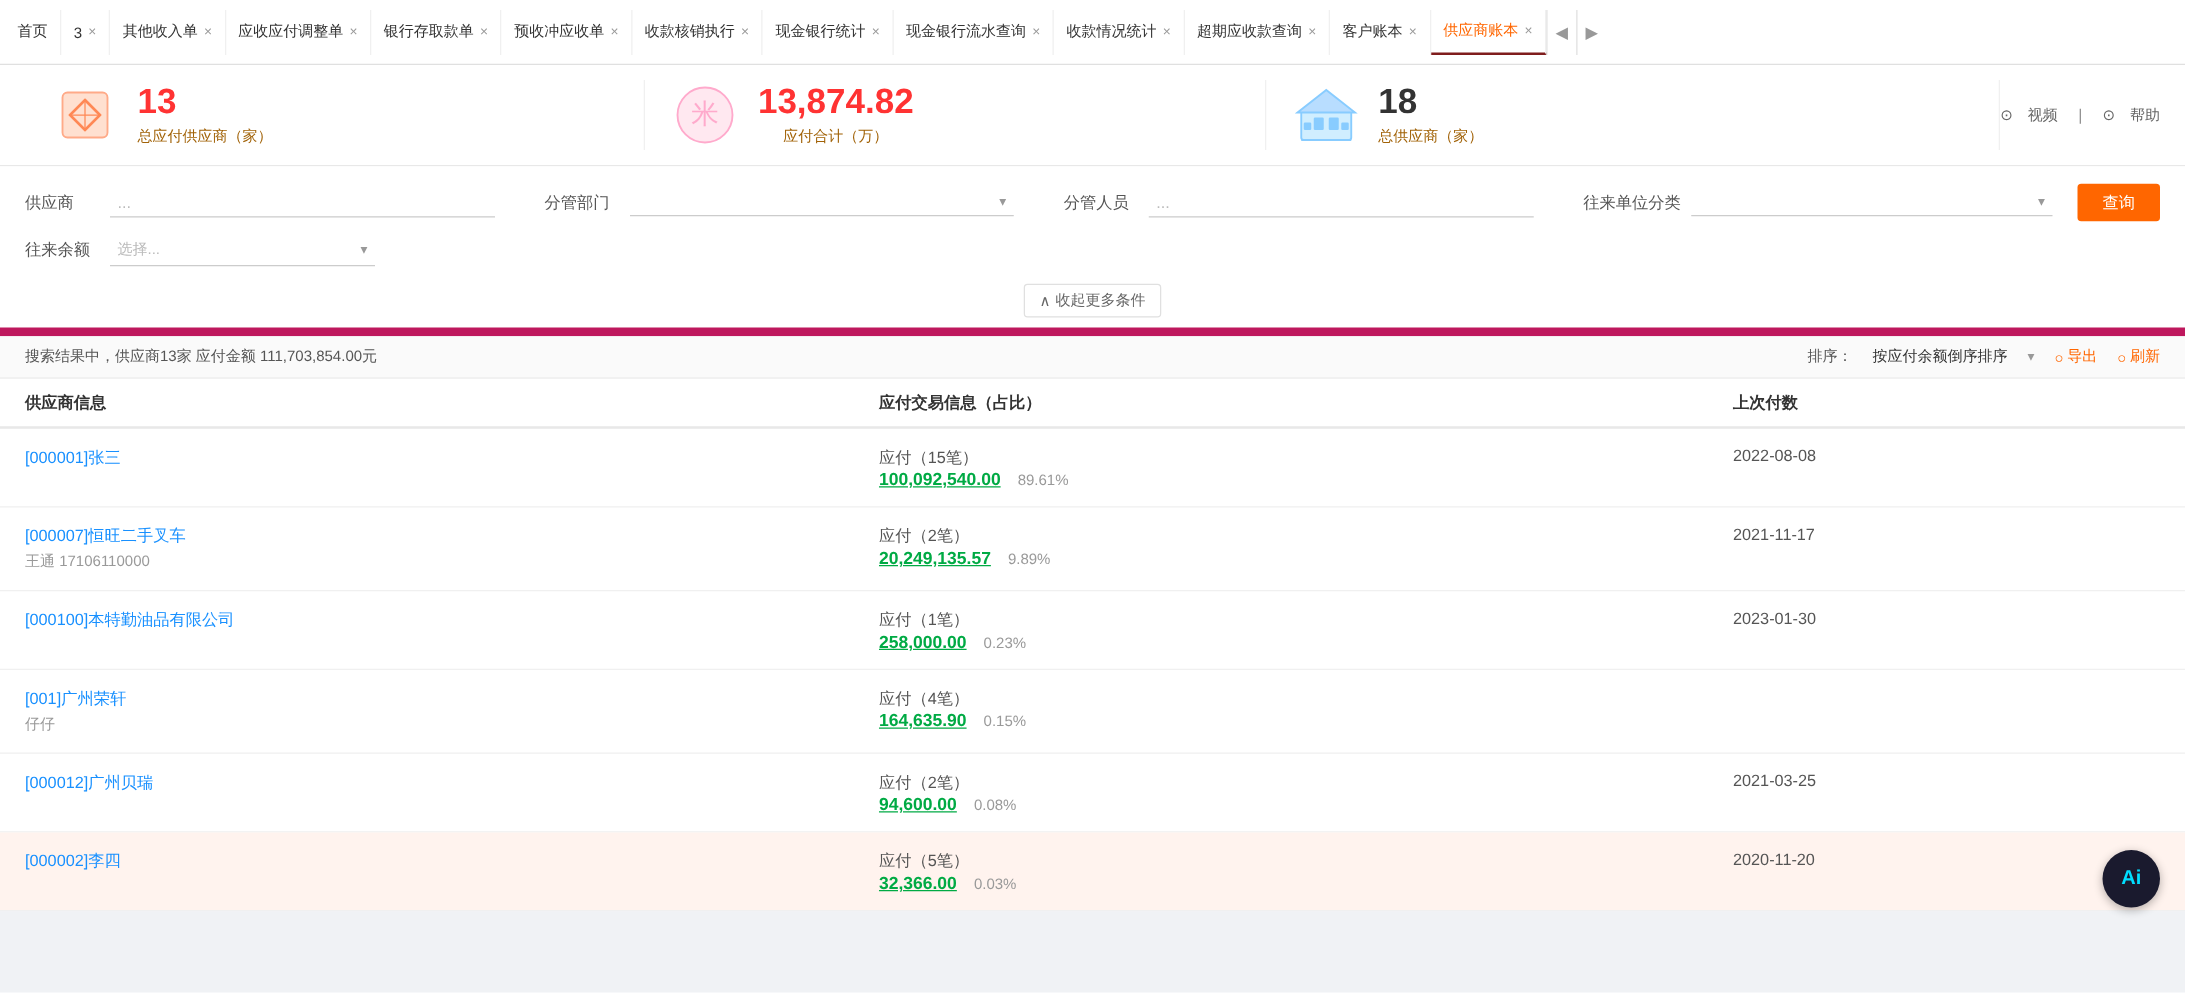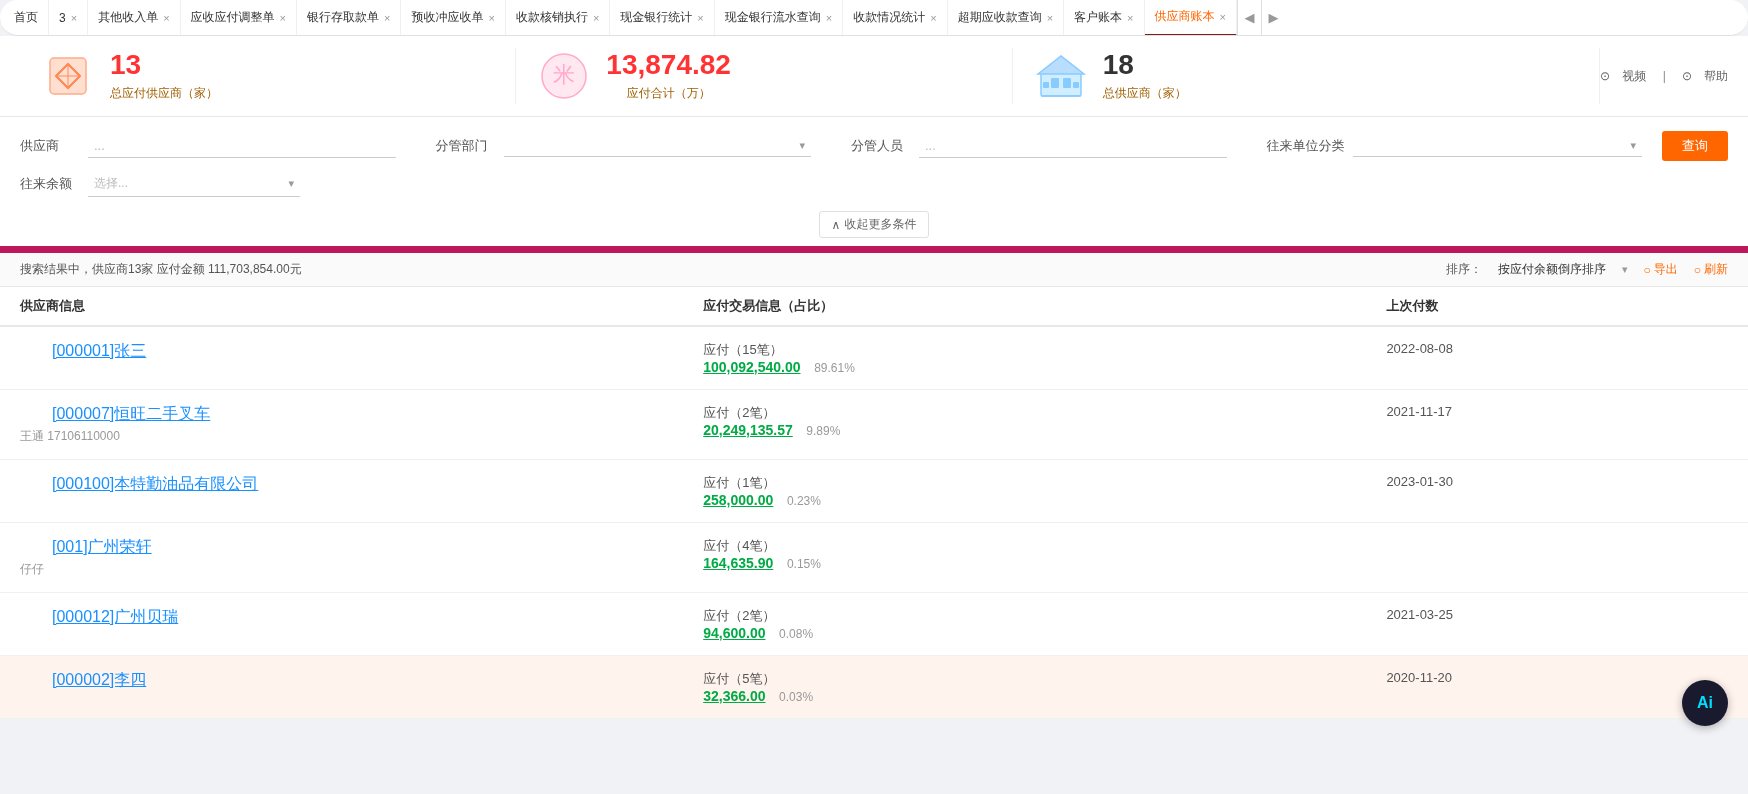--- a/index.html
+++ b/index.html
@@ -1,21 +1,21 @@
 <!DOCTYPE html>
 <html><head>
   <meta charset="utf-8">
   <style>
     * { box-sizing: border-box; margin: 0; padding: 0; }
     body { font-family: 'Microsoft YaHei', Arial, sans-serif; font-size: 13px; background: #f0f2f5; color: #333; }
 
     
     .top-nav {
       display: flex; align-items: center; background: #fff; border-bottom: 1px solid #e0e0e0;
-      height: 36px; padding: 0 4px; overflow: hidden; border-radius: 18px;
+      height: 52px; padding: 0 4px; overflow: hidden;
     }
     .nav-tab {
       display: flex; align-items: center; padding: 0 10px; height: 36px;
       font-size: 12px; color: #333; cursor: pointer; white-space: nowrap;
       border-right: 1px solid #f0f0f0; position: relative;
     }
     .nav-tab.active { color: #ff6600; border-bottom: 2px solid #7f1d1d; }
     .nav-tab .close-x { margin-left: 5px; color: #999; font-size: 11px; }
     .nav-arrow { width: 24px; height: 36px; display:flex; align-items:center; justify-content:center; cursor:pointer; color:#999; border-left:1px solid #e0e0e0; }
 
@@ -85,21 +85,21 @@
       display: grid; grid-template-columns: 2fr 2fr 1fr;
       padding: 10px 20px; border-bottom: 2px solid #e8e8e8;
       font-weight: bold; font-size: 13px; color: #333;
     }
     .table-row {
       display: grid; grid-template-columns: 2fr 2fr 1fr;
       padding: 14px 20px; border-bottom: 1px solid #f0f0f0;
       align-items: start; min-height: 60px;
     }
     .table-row.highlighted { background: #fff3ee; }
-    .supplier-link { color: #1890ff; text-decoration: underline; cursor: pointer; font-size: 16px; margin-left: 32px; }
+    .supplier-link { color: #1890ff; cursor: pointer; font-size: 13px; }
     .supplier-contact { color: #999; font-size: 12px; margin-top: 3px; }
     .payable-info .payable-label { color: #555; font-size: 13px; }
     .payable-info .payable-amount { color: #00aa44; font-size: 14px; font-weight: bold; text-decoration: underline; cursor:pointer; margin-top: 2px; }
     .payable-info .payable-pct { color: #999; font-size: 12px; margin-left: 10px; }
     .last-payment { color: #555; font-size: 13px; }
 
     
     .content-area { overflow-y: auto; max-height: calc(794px - 36px - 80px - 90px - 38px - 32px); }
 
     

